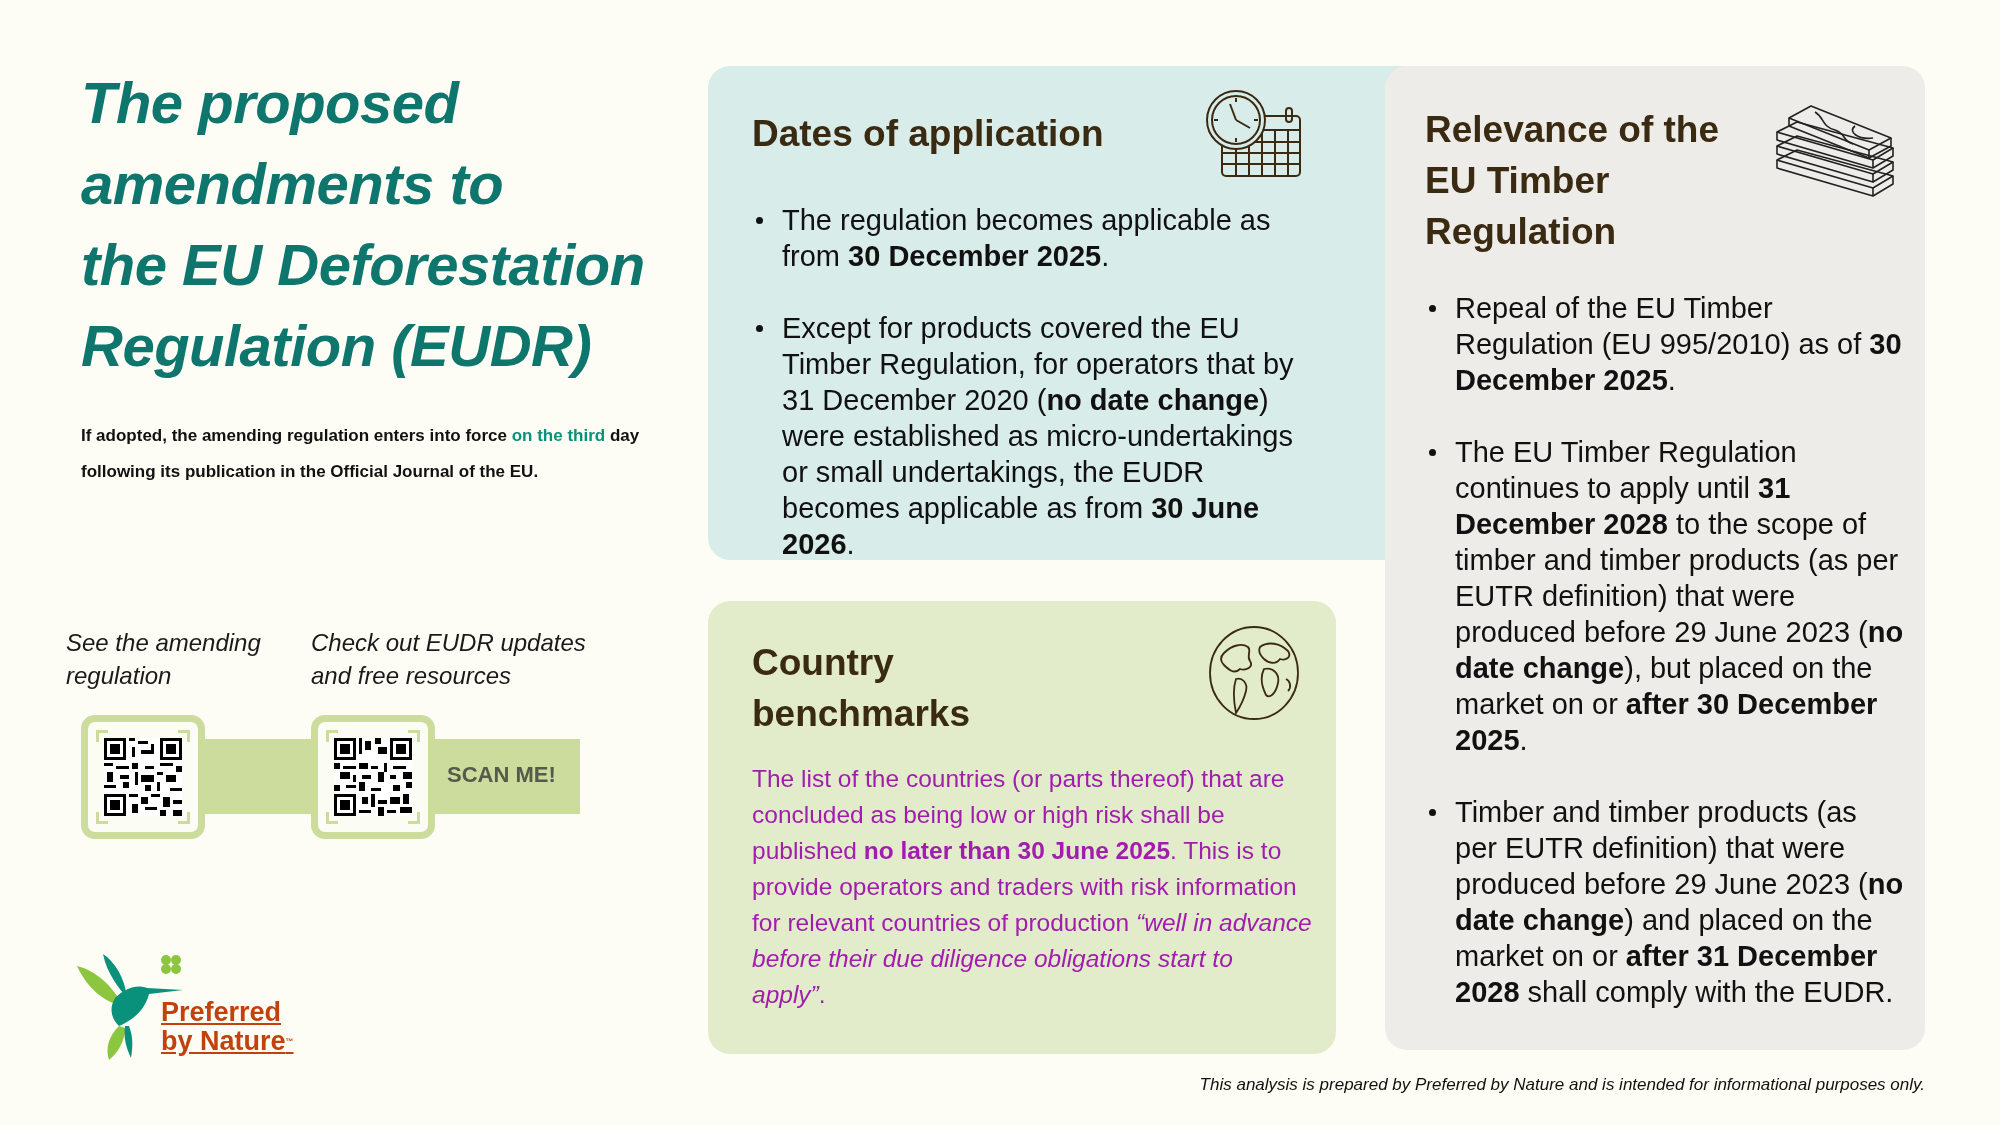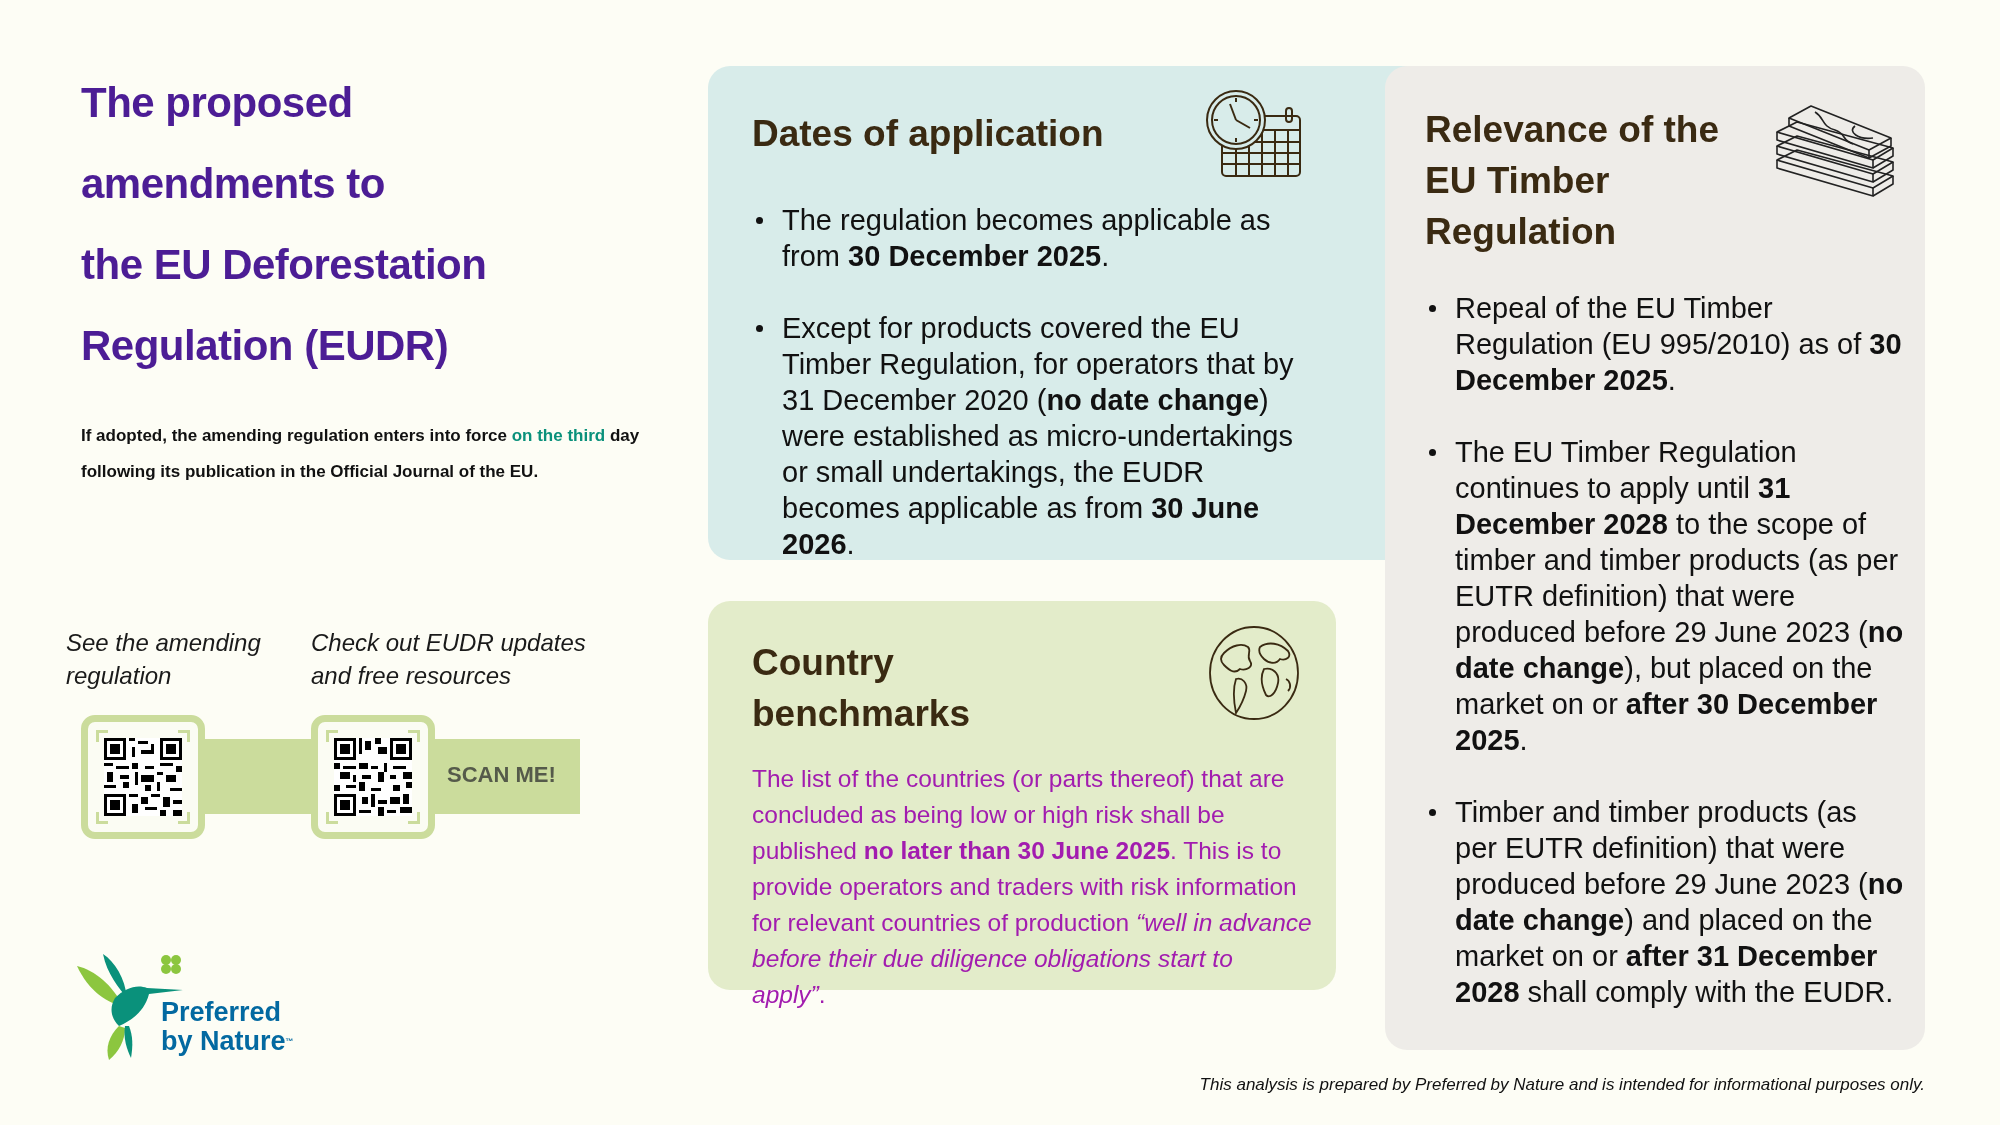--- a/index.html
+++ b/index.html
@@ -8,22 +8,22 @@
     background: #fdfdf5;
     font-family: "Liberation Sans", sans-serif;
     color: #111;
     position: relative;
   }
   .abs { position: absolute; }
 
   
   .title {
     left: 81px; top: 62px; width: 600px;
-    font-size: 42px; line-height: 81px; font-weight: bold;
-    color: #4c1d95; letter-spacing: -0.5px;
+    font-size: 58px; line-height: 81px; font-weight: bold;
+    color: #0f766e; letter-spacing: -0.5px; font-style: italic;
   }
   .title span { display: block; }
   .subtitle {
     left: 81px; top: 418px; width: 560px;
     font-size: 17px; line-height: 36px; font-weight: bold; color: #111;
   }
   .subtitle .hl { color: #0a917b; }
   .qr-caption {
     top: 626px; font-size: 24px; line-height: 33px; font-style: italic; color: #1a1a1a;
   }
@@ -43,29 +43,29 @@
   .qr-frame .c-bl { left: 8px; bottom: 8px; border-width: 0 0 3px 3px; }
   .qr-frame .c-br { right: 8px; bottom: 8px; border-width: 0 3px 3px 0; }
   .qr-code { position: absolute; left: 16px; top: 16px; width: 78px; height: 78px; }
   .scan-me {
     left: 447px; top: 762px; font-size: 22px; font-weight: bold; color: #555a4a;
   }
 
   .logo { left: 75px; top: 948px; width: 260px; height: 120px; }
   .logo-text {
     position: absolute; left: 86px; top: 50px;
-    font-size: 27px; line-height: 29px; font-weight: bold; color: #0369a1;
+    font-size: 27px; line-height: 29px; font-weight: bold; color: #c2410c; text-decoration: underline;
   }
   .logo-text span { display: block; }
   .logo-text sup { font-size: 8px; vertical-align: top; }
 
   
   .card { border-radius: 22px; }
   .card-blue { left: 708px; top: 66px; width: 734px; height: 494px; background: #d8ecea; }
-  .card-green { left: 708px; top: 601px; width: 628px; height: 389px; background: #e3ecca; }
+  .card-green { left: 708px; top: 601px; width: 628px; height: 453px; background: #e3ecca; }
   .card-gray { left: 1385px; top: 66px; width: 540px; height: 984px; background: #eeece8; }
 
   .card-title {
     position: absolute; font-size: 37px; line-height: 51px; font-weight: bold; color: #3a2a12;
   }
   .card-title span { display: block; }
   .card-icon { position: absolute; }
 
   .bullets { position: absolute; list-style: none; }
   .bullets li {

